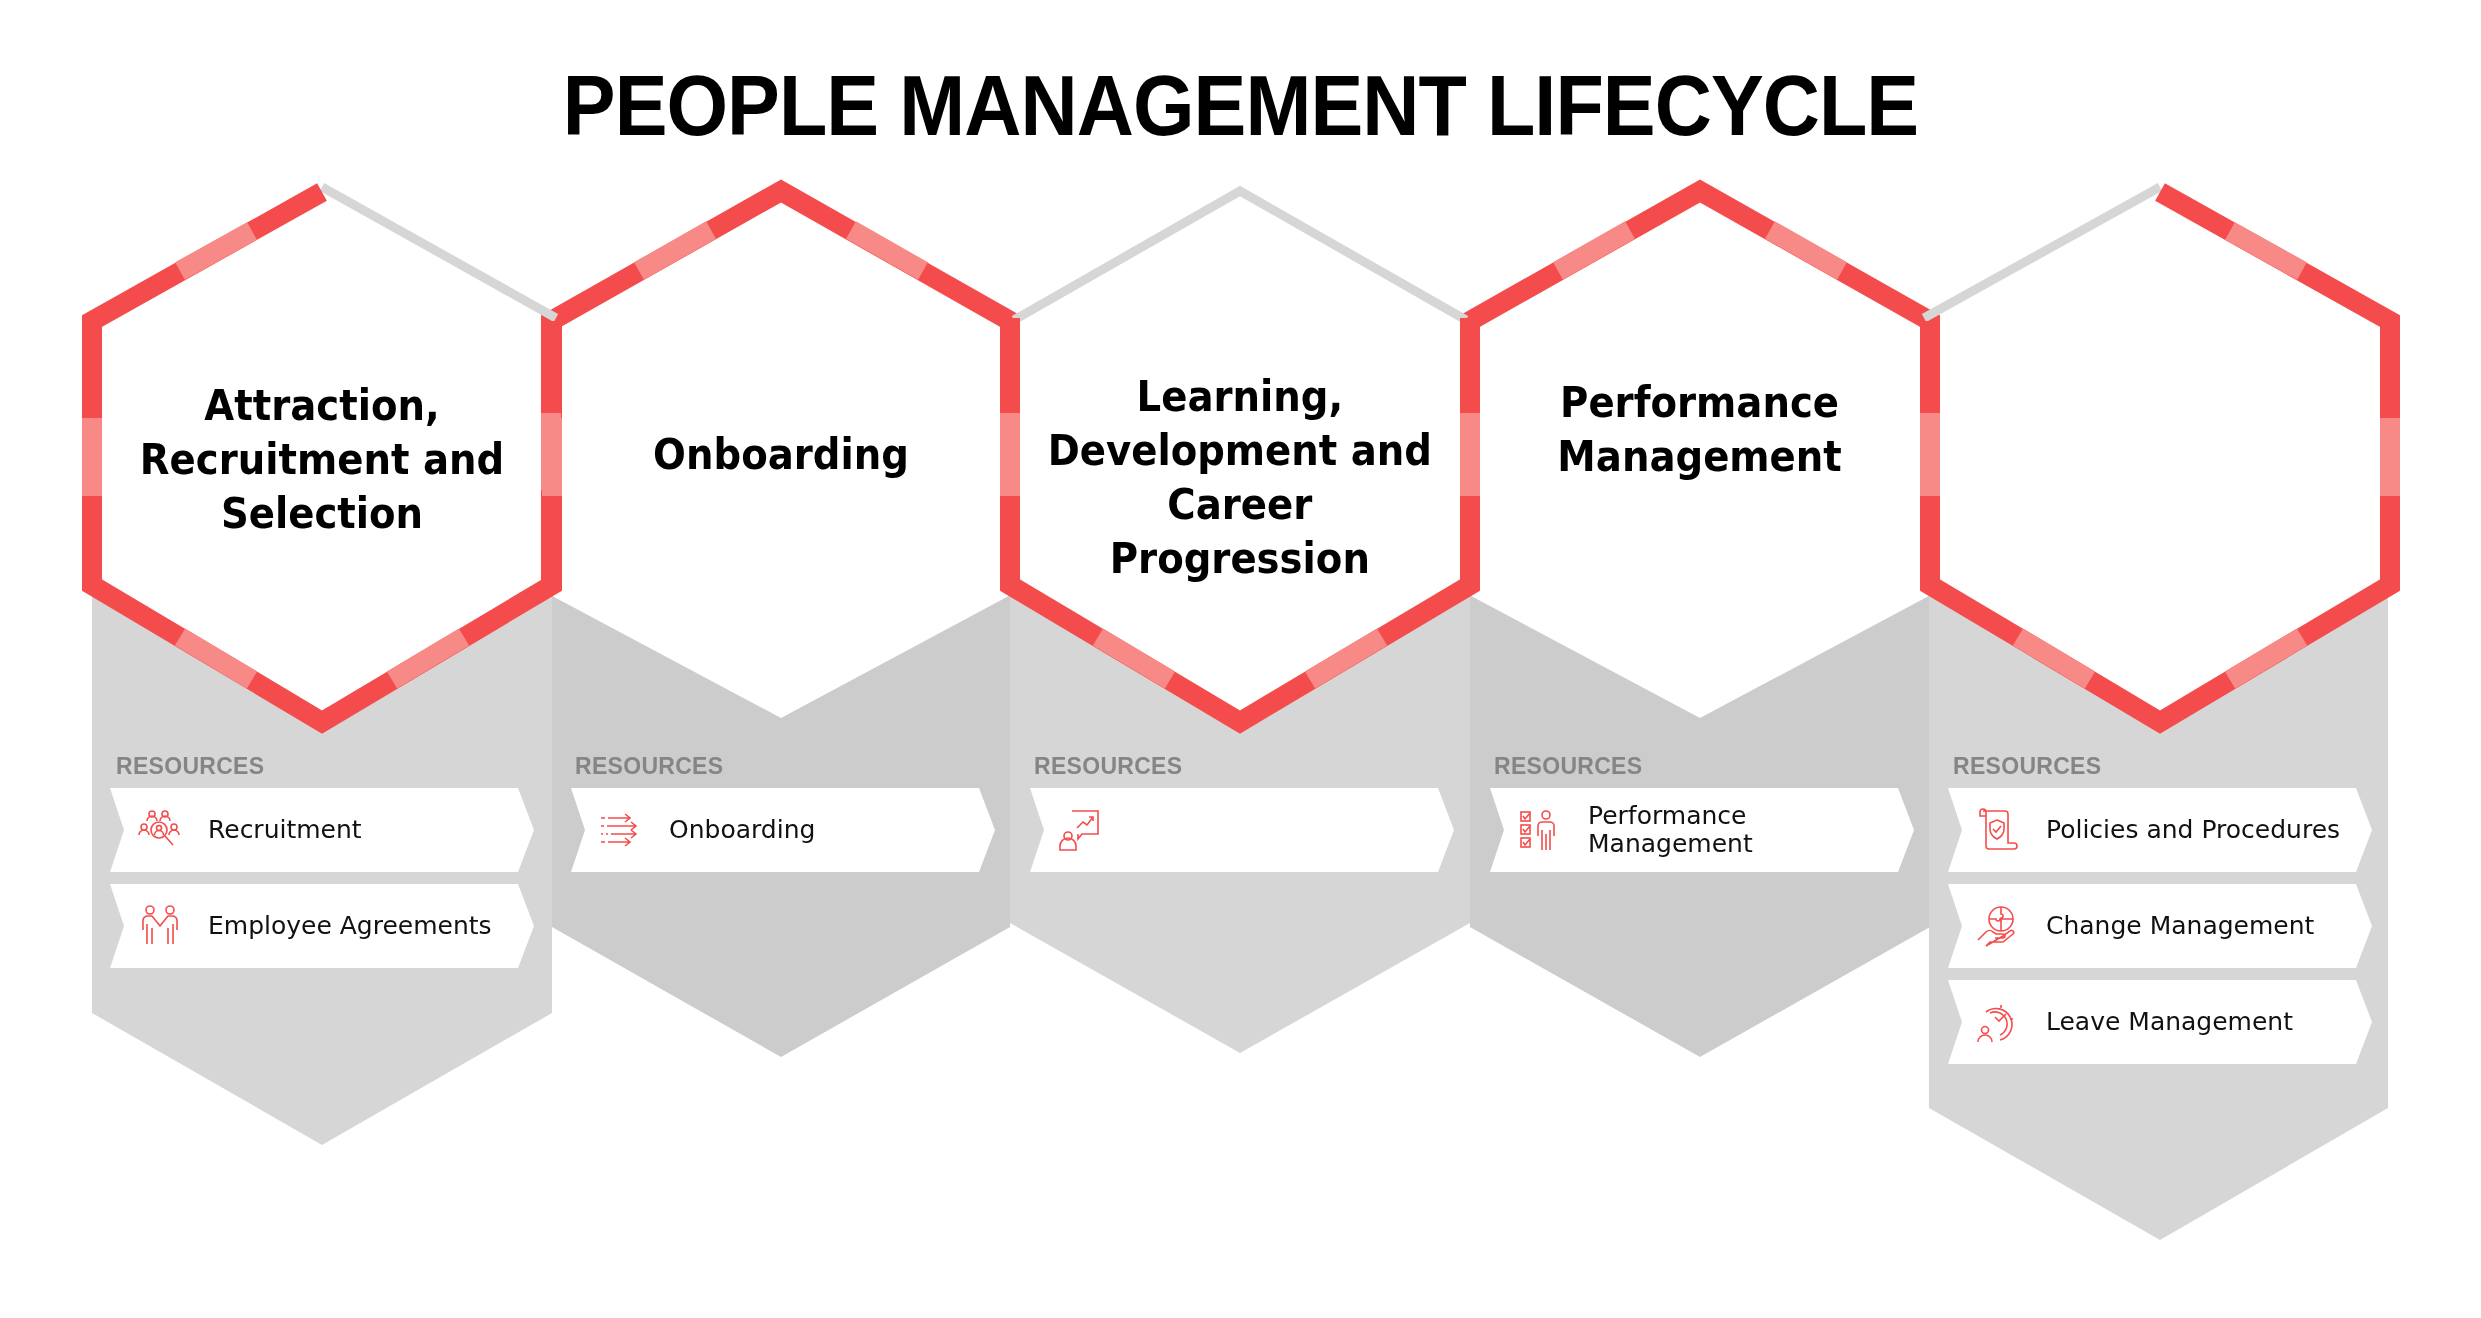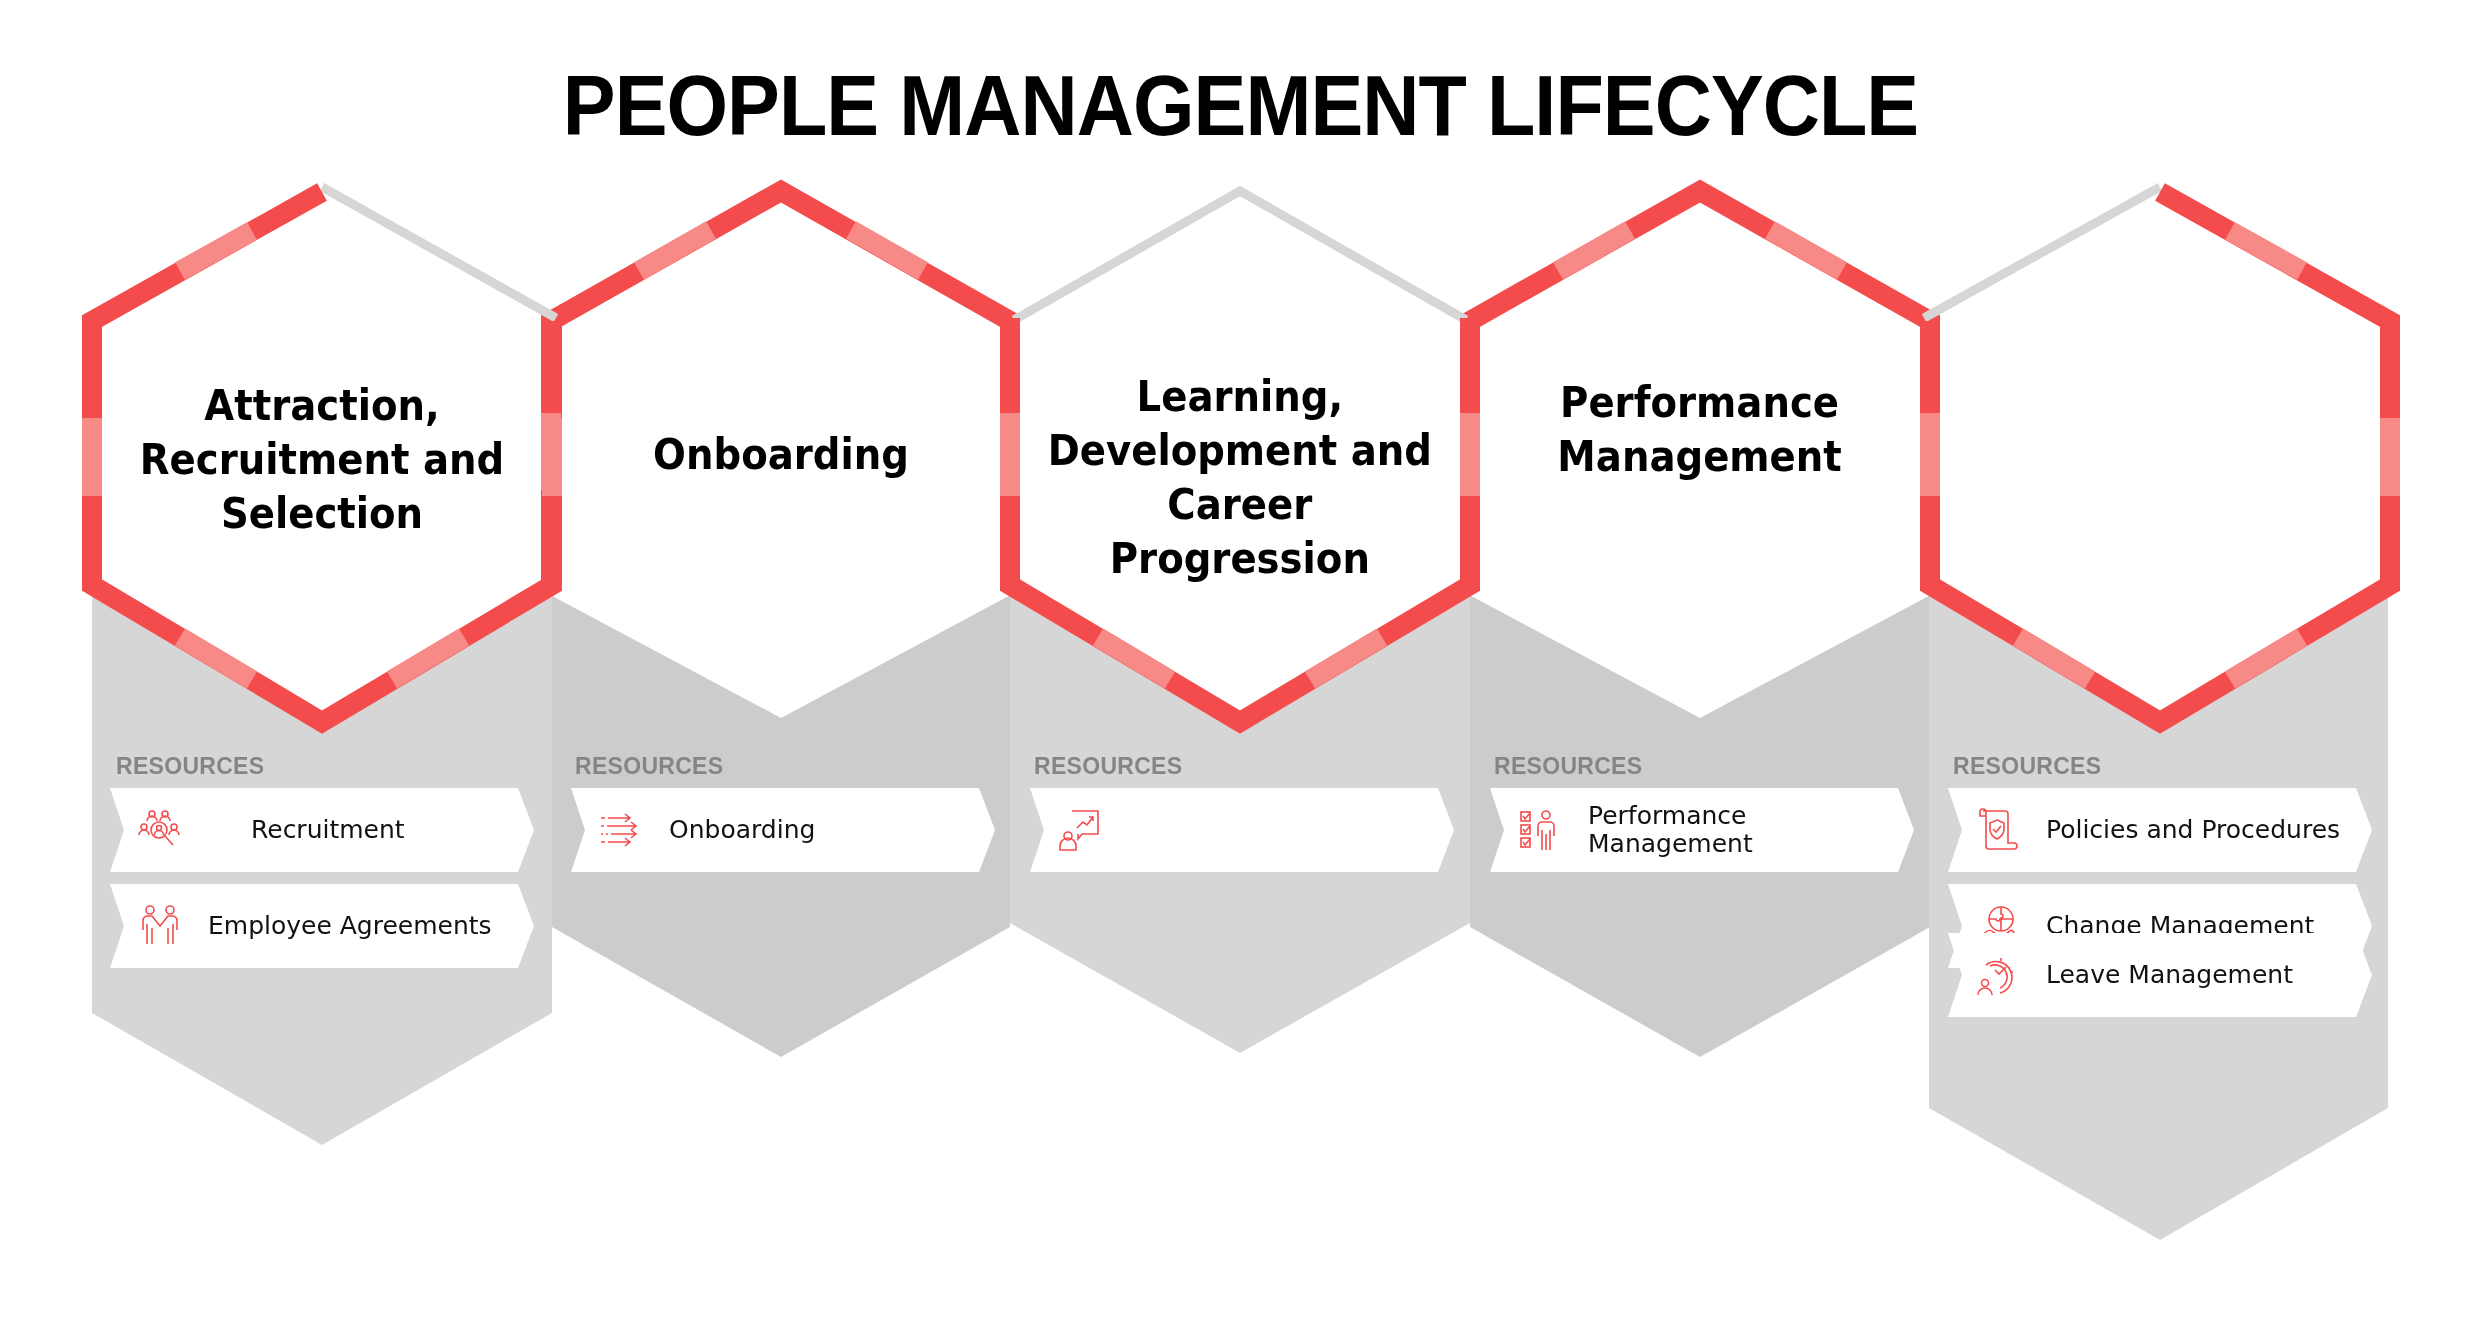--- a/index.html
+++ b/index.html
@@ -102,21 +102,21 @@
     <div class="hex-title">Performance
 Management</div>
   </div>
 
   <div class="res-label" style="left:92px;">RESOURCES</div>
   <div class="res-label" style="left:551px;">RESOURCES</div>
   <div class="res-label" style="left:1010px;">RESOURCES</div>
   <div class="res-label" style="left:1470px;">RESOURCES</div>
   <div class="res-label" style="left:1929px;">RESOURCES</div>
 
-  <div class="card" style="left:110px; top:788px; width:424px;gap:43px;">
+  <div class="card" style="left:110px; top:788px; width:424px;">
     <svg class="card-bg" width="424" height="84" viewBox="0 0 424 84">
         <polygon fill="#fff" points="0,0 408,0 424,42 408,84 0,84 14,42"></polygon>
       </svg>
     <svg class="card-icon" viewBox="0 0 44 44" fill="none" stroke="#f44c4c" stroke-width="1.6">
       <circle cx="14" cy="6" r="3"></circle>
         <path d="M9 13 a5 5 0 0 1 10 0"></path>
       <circle cx="27" cy="6" r="3"></circle>
         <path d="M22 13 a5 5 0 0 1 10 0"></path>
       <circle cx="6" cy="19" r="3"></circle>
         <path d="M1 27 a5 5 0 0 1 10 0"></path>
@@ -202,21 +202,21 @@
         <polygon fill="#fff" points="0,0 408,0 424,42 408,84 0,84 14,42"></polygon>
       </svg>
     <svg class="card-icon" viewBox="0 0 44 44" fill="none" stroke="#f44c4c" stroke-width="1.6">
       <path d="M4 4 a3 3 0 0 1 6 0 V38 a3 3 0 0 0 3 3 H38 a3 3 0 0 0 0 -6 H32 V6 a3 3 0 0 0 -3 -3 H7"></path>
       <path d="M4 4 V8 H10"></path>
       <path d="M21 12 L28 15 V21 c0 5 -3 8 -7 10 c-4 -2 -7 -5 -7 -10 V15 Z"></path>
       <path d="M17 21 L20 24 L25 18"></path>
     </svg>
     <div class="card-text">Policies and Procedures</div>
   </div>
-  <div class="card" style="left:1948px; top:933px; width:424px;">
+  <div class="card" style="left:1948px; top:980px; width:424px;">
     <svg class="card-bg" width="424" height="84" viewBox="0 0 424 84">
         <polygon fill="#fff" points="0,0 408,0 424,42 408,84 0,84 14,42"></polygon>
       </svg>
     <svg class="card-icon" viewBox="0 0 44 44" fill="none" stroke="#f44c4c" stroke-width="1.6">
       <path d="M10 12 a16 16 0 1 1 14 28"></path>
       <path d="M14 13 a12 12 0 1 1 10 22"></path>
       <path d="M25 5 V8 M37 19 H34 M19 17 L23 21 L30 14"></path>
       <circle cx="9" cy="30" r="3.5"></circle>
       <path d="M2 42 a7 7 0 0 1 14 0"></path>
     </svg>

